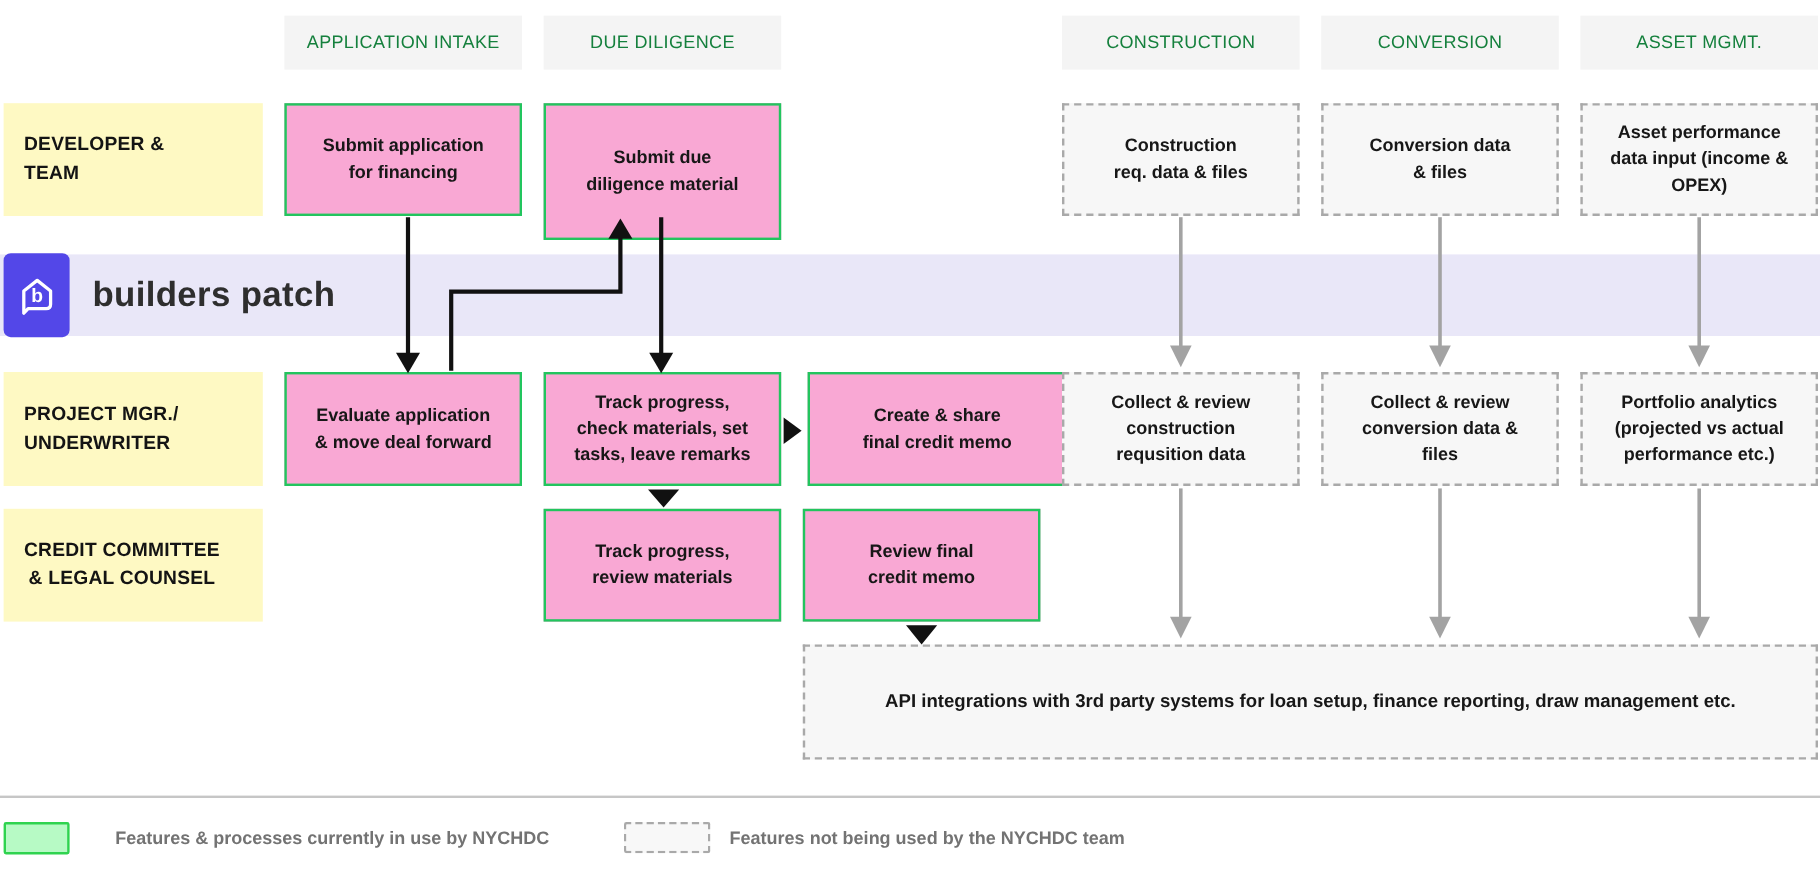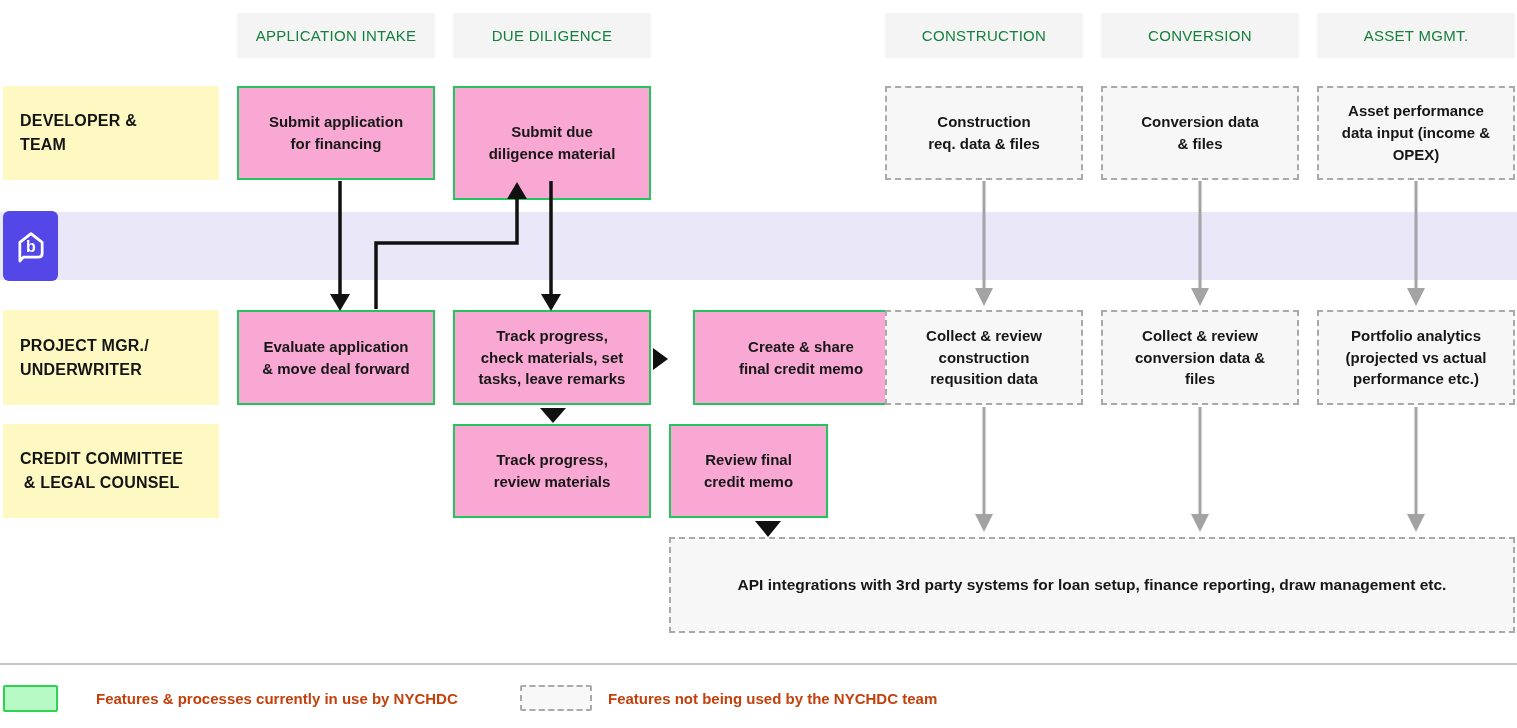--- a/index.html
+++ b/index.html
@@ -30,21 +30,21 @@
     position:absolute;left:3px;top:211px;width:55px;height:70px;background:#5347E8;border-radius:6px;
     display:flex;align-items:center;justify-content:center;
   }
   .brandname{
     position:absolute;left:77px;top:212px;height:68px;display:flex;align-items:center;
     font-size:29px;font-weight:700;letter-spacing:.3px;color:#2e2e2e;
   }
   .divider{position:absolute;left:0;top:663px;width:1517px;height:2px;background:#C6C6C6;}
   .legend-label{
     position:absolute;top:685px;height:27px;display:flex;align-items:center;
-    font-size:15px;font-weight:600;color:#c2410c;
+    font-size:15px;font-weight:600;color:#737373;
   }
   .legend-swatch-green{
     position:absolute;left:3px;top:685px;width:55px;height:27px;box-sizing:border-box;
     background:#B7FAC5;border:2px solid #2FD34F;border-radius:2px;
   }
   .legend-swatch-dashed{
     position:absolute;left:520px;top:685px;width:72px;height:26px;box-sizing:border-box;
     background:#F8F8F8;border:2px dashed #A9A9A9;border-radius:2px;
   }
   svg.overlay{position:absolute;left:0;top:0;pointer-events:none;}
@@ -69,53 +69,54 @@
 
   <div class="banner"></div>
   <div class="logo">
     <span style="display:flex">
       <svg width="38" height="38" viewBox="0 0 32 32">
         <path d="M16 5.6 L25.4 13 V22.3 Q25.4 25.4 22.3 25.4 H9.6 L6.6 28.6 V13 Z" fill="none" stroke="#ffffff" stroke-width="2.3" stroke-linejoin="round" stroke-linecap="round"></path>
         <text x="15.9" y="21" font-size="13.5" font-weight="700" fill="#ffffff" text-anchor="middle" font-family="Liberation Sans, sans-serif">b</text>
       </svg>
     </span>
   </div>
+  <div class="brandname">builders patch</div>
 
   <div class="box green" style="left:237px;top:86px;width:198px;height:94px;">Submit application
 for financing</div>
   <div class="box green" style="left:453px;top:86px;width:198px;height:114px;">Submit due
 diligence material</div>
   <div class="box dashedbox" style="left:885px;top:86px;width:198px;height:94px;">Construction
 req. data &amp; files</div>
   <div class="box dashedbox" style="left:1317px;top:86px;width:198px;height:94px;">Asset performance
 data input (income &amp;
 OPEX)</div>
   <div class="box dashedbox" style="left:1101px;top:86px;width:198px;height:94px;">Conversion data
 &amp; files</div>
 
   <div class="box green" style="left:237px;top:310px;width:198px;height:95px;">Evaluate application
 &amp; move deal forward</div>
   <div class="box green" style="left:453px;top:310px;width:198px;height:95px;">Track progress,
 check materials, set
 tasks, leave remarks</div>
-  <div class="box green" style="left:693px;top:310px;width:216px;height:95px;">Create &amp; share
+  <div class="box green" style="left:673px;top:310px;width:216px;height:95px;">Create &amp; share
 final credit memo</div>
   <div class="box dashedbox" style="left:885px;top:310px;width:198px;height:95px;">Collect &amp; review
 construction
 requsition data</div>
   <div class="box dashedbox" style="left:1101px;top:310px;width:198px;height:95px;">Collect &amp; review
 conversion data &amp;
 files</div>
   <div class="box dashedbox" style="left:1317px;top:310px;width:198px;height:95px;">Portfolio analytics
 (projected vs actual
 performance etc.)</div>
 
   <div class="box green" style="left:453px;top:424px;width:198px;height:94px;">Track progress,
 review materials</div>
-  <div class="box green" style="left:669px;top:424px;width:159px;height:94px;">Review final
+  <div class="box green" style="left:669px;top:424px;width:198px;height:94px;">Review final
 credit memo</div>
 
   <div class="box dashedbox" style="left:669px;top:537px;width:846px;height:96px;font-size:15.5px;">API integrations with 3rd party systems for loan setup, finance reporting, draw management etc.</div>
 
   <svg class="overlay" width="1517" height="728" viewBox="0 0 1517 728">
 
     <g stroke="#111111" stroke-width="3.5" fill="#111111">
       <line x1="340" y1="181" x2="340" y2="295"></line>
       <polygon points="330,294 350,294 340,311" stroke="none"></polygon>
       <polyline points="376,309 376,243 517,243 517,198" fill="none"></polyline>

